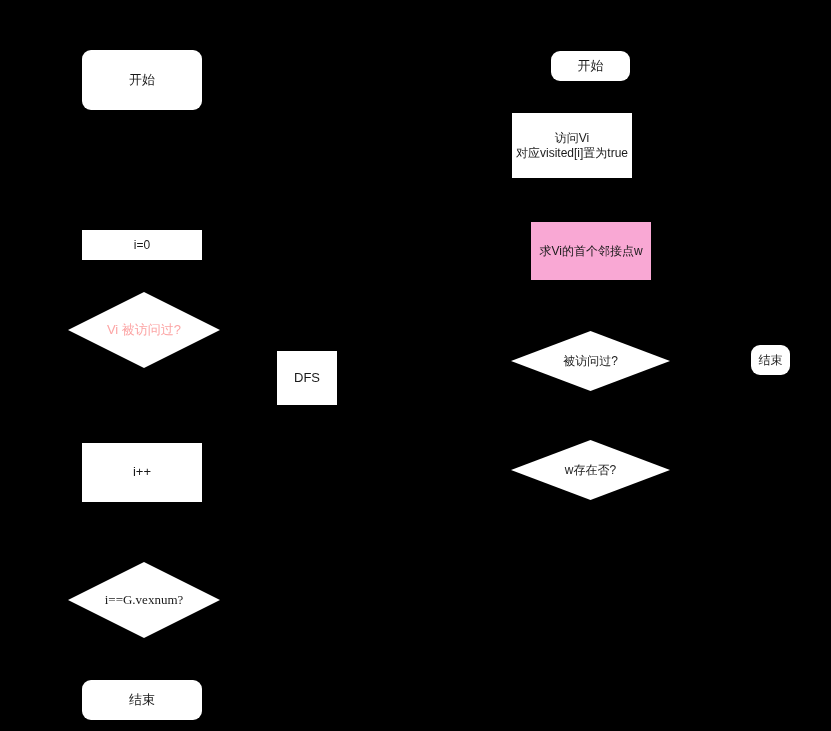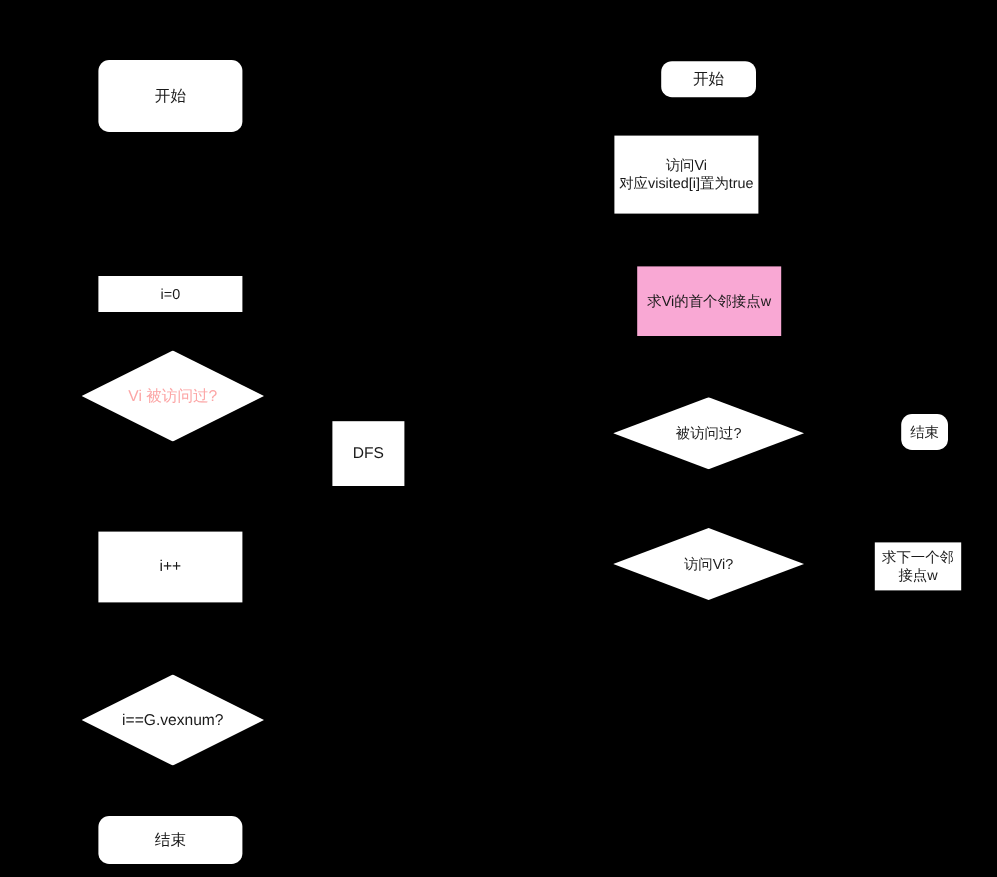--- a/index.html
+++ b/index.html
@@ -71,35 +71,33 @@
         <polygon points="76,0 152,38 76,76 0,38" fill="#ffffff"></polygon>
       </svg>
       <div class="diamond-label" style="font-size: 13px; color: #fca5a5;">Vi 被访问过?</div>
     </div>
     <div class="node rect" style="left: 277px; top: 311px; width: 60px; height: 54px; font-size: 13px; background: rgb(255, 255, 255); color: rgb(26, 26, 26); margin-top: 40px;"><span>DFS</span></div>
     <div class="node rect" style="left: 82px; top: 443px; width: 120px; height: 59px; font-size: 13px; background: rgb(255, 255, 255); color: rgb(26, 26, 26);"><span>i++</span></div>
     <div class="diamond-wrap" style="left: 68px; top: 562px; width: 152px; height: 76px;">
       <svg width="152" height="76" viewBox="0 0 152 76">
         <polygon points="76,0 152,38 76,76 0,38" fill="#ffffff"></polygon>
       </svg>
-      <div class="diamond-label" style="font-size: 13px; color: rgb(26, 26, 26);">i==G.vexnum?</div>
+      <div class="diamond-label" style="font-size: 13px; color: rgb(26, 26, 26); font-family: Liberation Serif, serif;">i==G.vexnum?</div>
     </div>
     <div class="node terminator" style="left: 82px; top: 680px; width: 120px; height: 40px; font-size: 13px; background: rgb(255, 255, 255); color: rgb(26, 26, 26);"><span>结束</span></div>
     <div class="node terminator" style="left: 551px; top: 51px; width: 79px; height: 30px; font-size: 13px; background: rgb(255, 255, 255); color: rgb(26, 26, 26);"><span>开始</span></div>
     <div class="node rect" style="left: 512px; top: 113px; width: 120px; height: 65px; font-size: 12px; background: rgb(255, 255, 255); color: rgb(26, 26, 26);"><span>访问Vi
 对应visited[i]置为true</span></div>
     <div class="node rect" style="left: 531px; top: 222px; width: 120px; height: 58px; font-size: 12px; background: #f9a8d4; color: rgb(26, 26, 26);"><span>求Vi的首个邻接点w</span></div>
     <div class="diamond-wrap" style="left: 511px; top: 331px; width: 159px; height: 60px;">
       <svg width="159" height="60" viewBox="0 0 159 60">
         <polygon points="79.5,0 159,30 79.5,60 0,30" fill="#ffffff"></polygon>
       </svg>
       <div class="diamond-label" style="font-size: 12px; color: rgb(26, 26, 26);">被访问过?</div>
     </div>
     <div class="node terminator" style="left: 751px; top: 345px; width: 39px; height: 30px; font-size: 12px; background: rgb(255, 255, 255); color: rgb(26, 26, 26);"><span>结束</span></div>
     <div class="diamond-wrap" style="left: 511px; top: 440px; width: 159px; height: 60px;">
       <svg width="159" height="60" viewBox="0 0 159 60">
         <polygon points="79.5,0 159,30 79.5,60 0,30" fill="#ffffff"></polygon>
       </svg>
-      <div class="diamond-label" style="font-size: 12px; color: rgb(26, 26, 26);">访问Vi?</div>
+      <div class="diamond-label" style="font-size: 12px; color: rgb(26, 26, 26);">w存在否?</div>
     </div>
-    <div class="node rect" style="left: 729px; top: 452px; width: 72px; height: 40px; font-size: 12px; background: rgb(255, 255, 255); color: rgb(26, 26, 26);"><span>求下一个邻
-接点w</span></div>
   </div>
 
 </body></html>

